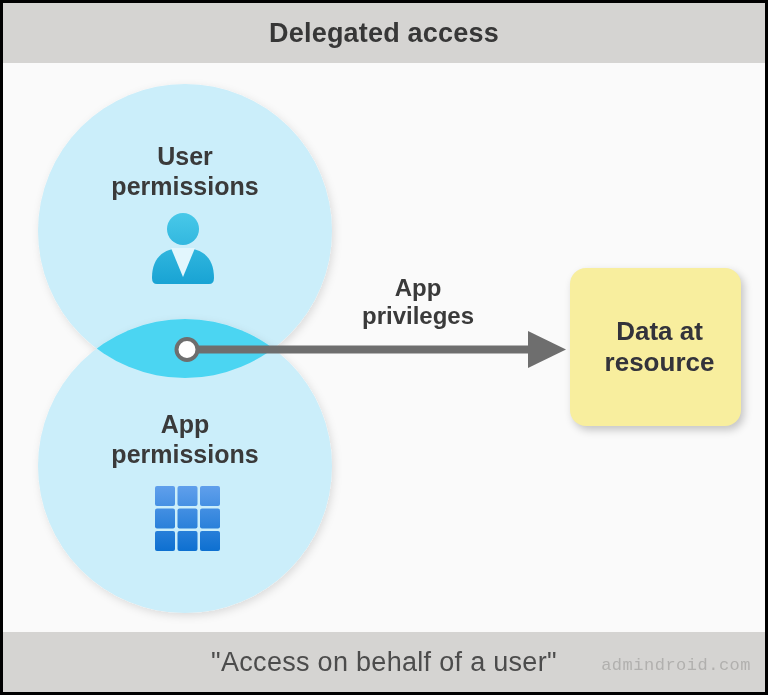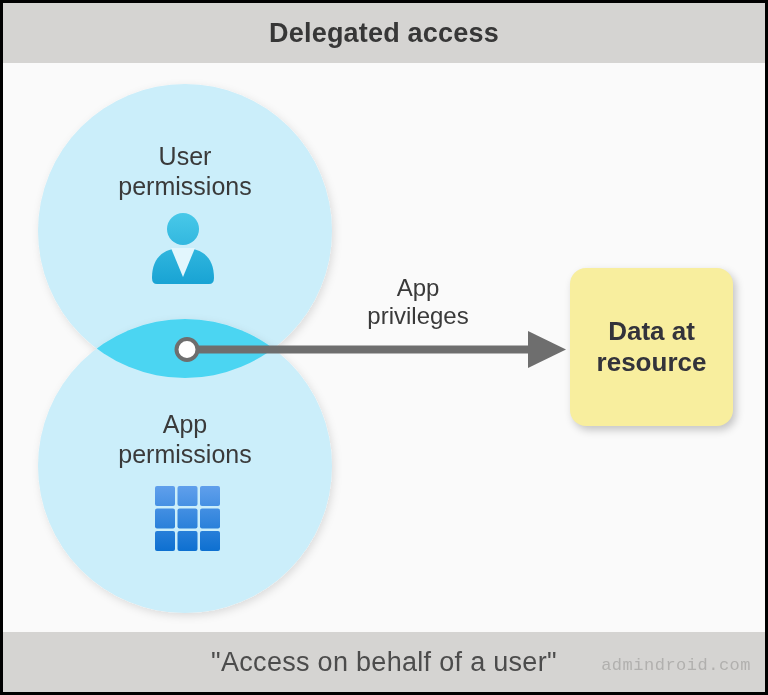--- a/index.html
+++ b/index.html
@@ -19,32 +19,33 @@
   }
   .titlebar span{
     font-size:27px;font-weight:700;color:#373737;letter-spacing:0.2px;
   }
   .canvas{
     position:relative;flex:1 1 auto;background:#fafafa;
   }
   .canvas svg{position:absolute;left:0;top:0;}
   .label{
     position:absolute;width:220px;text-align:center;
-    font-weight:400;color:#3a3a3a;white-space:pre-line;
+    font-weight:700;color:#3a3a3a;white-space:pre-line;
   }
   .label.user{left:72px;top:78px;font-size:25px;line-height:30px;}
   .label.app{left:72px;top:346px;font-size:25px;line-height:30px;}
   .label.priv{left:305px;top:211px;font-size:24px;line-height:28px;}
   .resource-box{
     position:absolute;left:567px;top:205px;width:163px;height:158px;
     background:#f8ee9e;border-radius:16px;
     box-shadow:3px 4px 8px rgba(0,0,0,0.22);
     display:flex;align-items:center;justify-content:center;text-align:center;
     font-size:26px;line-height:31px;font-weight:700;color:#33333b;
     white-space:pre-line;
+    padding-left:8px;
   }
   .footer{
     height:60px;flex:0 0 60px;
     background:#d5d4d2;
     position:relative;
     display:flex;align-items:center;justify-content:center;
   }
   .footer .caption{
     font-family:"Liberation Sans", sans-serif;
     font-weight:300;font-size:27px;color:#4c4c4c;letter-spacing:0.3px;

